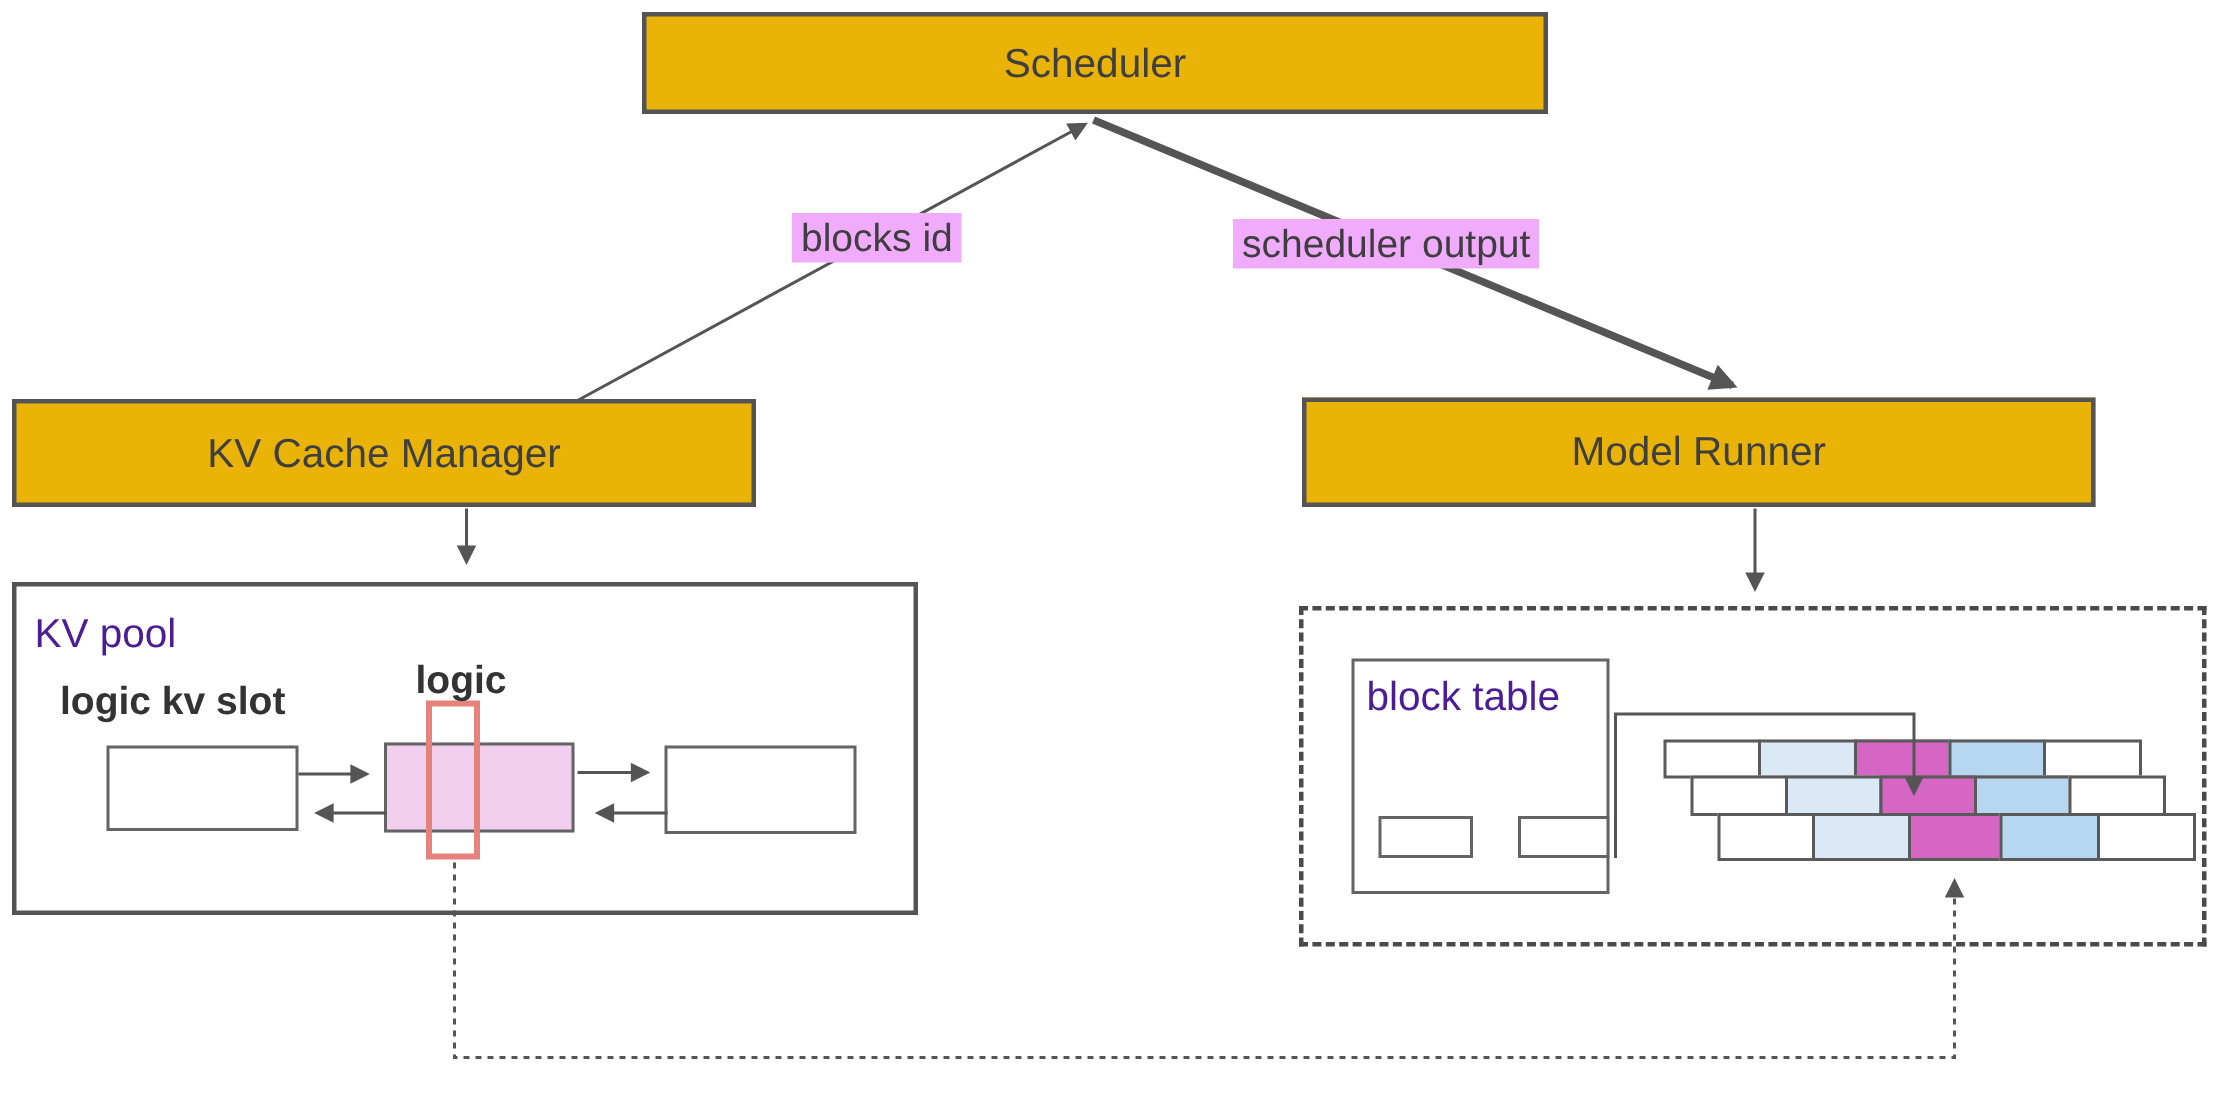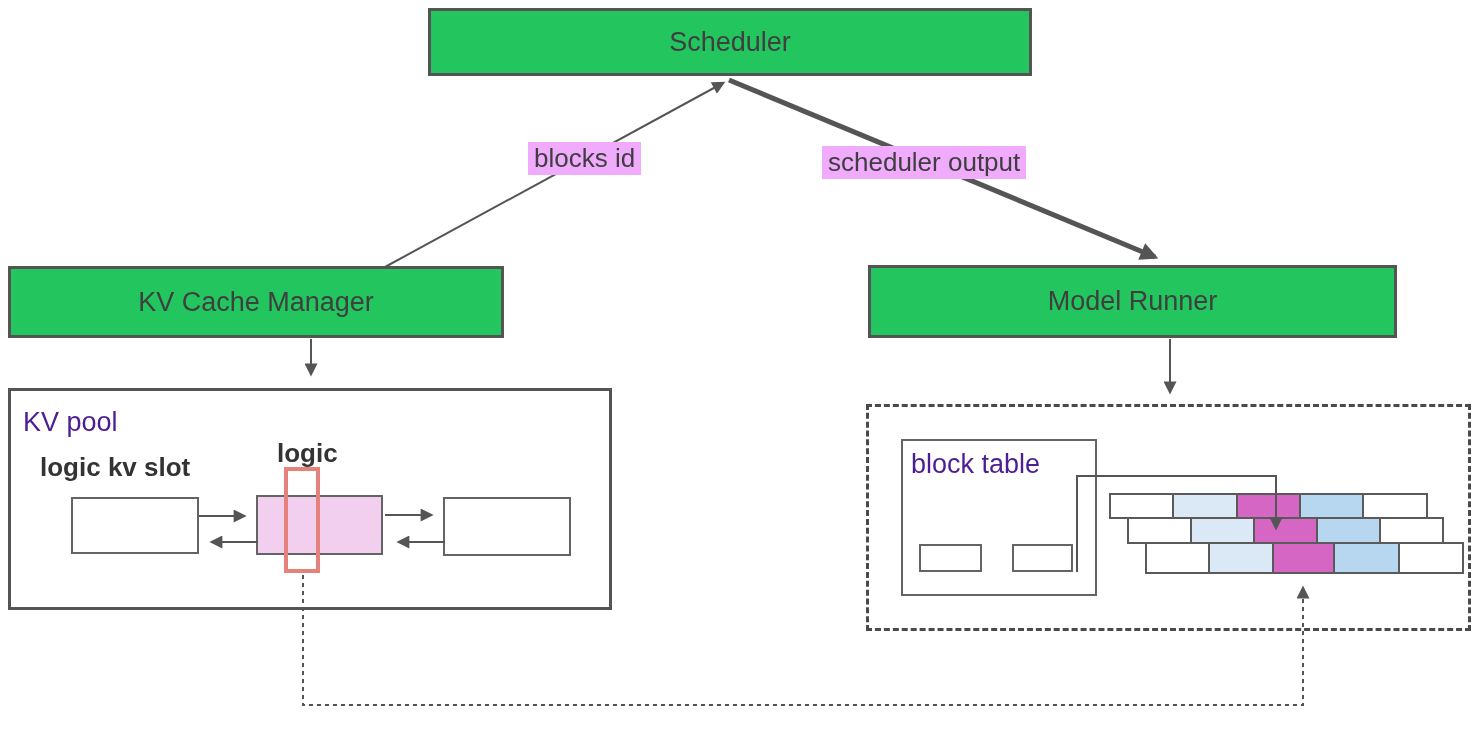--- a/index.html
+++ b/index.html
@@ -1,21 +1,21 @@
 <!DOCTYPE html>
 <html><head>
 <meta charset="utf-8">
 <style>
   html,body{margin:0;padding:0;background:#fff;}
   #canvas{
     position:relative;width:1484px;height:734px;background:#ffffff;
     font-family:"Liberation Sans", sans-serif;color:#3f3f3f;overflow:hidden;
   }
   .node{
-    position:absolute;box-sizing:border-box;background:#22c55e;
+    position:absolute;box-sizing:border-box;background:#eab308;
     border:3px solid #545454;display:flex;align-items:center;justify-content:center;
     font-size:27px;color:#3f3f3f;z-index:1;
   }
   .container-box{position:absolute;box-sizing:border-box;background:#fff;z-index:1;}
   .kv-pool{border:3px solid #545454;}
   .dashed-box{border:3px dashed #4a4a4a;background:transparent;}
   .inner-label{position:absolute;font-size:27px;color:#4c1d95;white-space:nowrap;}
   .small-box{
     position:absolute;box-sizing:border-box;background:#fff;border:2px solid #646464;z-index:1;
   }
@@ -61,21 +61,21 @@
   <div class="bold-label" style="left:40px;top:452px;">logic kv slot</div>
   <div class="bold-label" style="left:277px;top:438px;">logic</div>
 
   <div class="small-box" style="left:71px;top:497px;width:128px;height:57px;"></div>
   <div class="small-box" id="pink-block" style="left: 256px; top: 495px; width: 127px; height: 60px; background: rgb(242, 207, 238);"></div>
   <div class="small-box" style="left:443px;top:497px;width:128px;height:59px;"></div>
   <div class="slot-rect" id="slot-rect" style="left: 284px; top: 467px; width: 36px; height: 106px; border-color: rgb(230, 130, 124);"></div>
 
   <div class="container-box dashed-box" style="left:866px;top:404px;width:605px;height:227px;"></div>
 
-  <div class="container-box" style="left:901px;top:439px;width:196px;height:157px;border:2px solid #646464;">
+  <div class="container-box" style="left:901px;top:439px;width:172px;height:157px;border:2px solid #646464;">
     <div class="inner-label" style="left:8px;top:8px;">block table</div>
   </div>
   <div class="small-box" style="left:919px;top:544px;width:63px;height:28px;"></div>
   <div class="small-box" style="left:1012px;top:544px;width:61px;height:28px;"></div>
 
   <div id="brick-layer">
       <div class="brick" style="left: 1109px; top: 493px; width: 65px; height: 26px; background: rgb(255, 255, 255);"></div>
       <div class="brick" style="left: 1172px; top: 493px; width: 66px; height: 26px; background: rgb(219, 233, 247);"></div>
       <div class="brick" style="left: 1236px; top: 493px; width: 65px; height: 26px; background: rgb(214, 102, 196);"></div>
       <div class="brick" style="left: 1299px; top: 493px; width: 65px; height: 26px; background: rgb(183, 215, 241);"></div>

